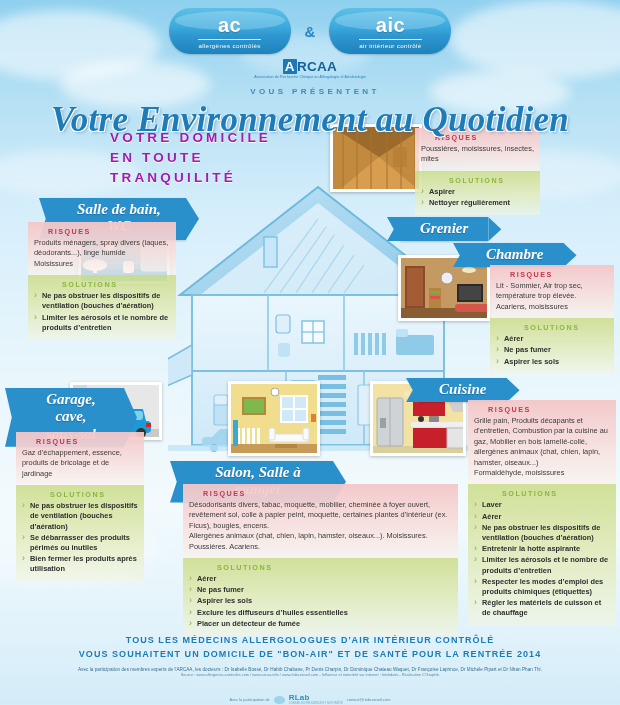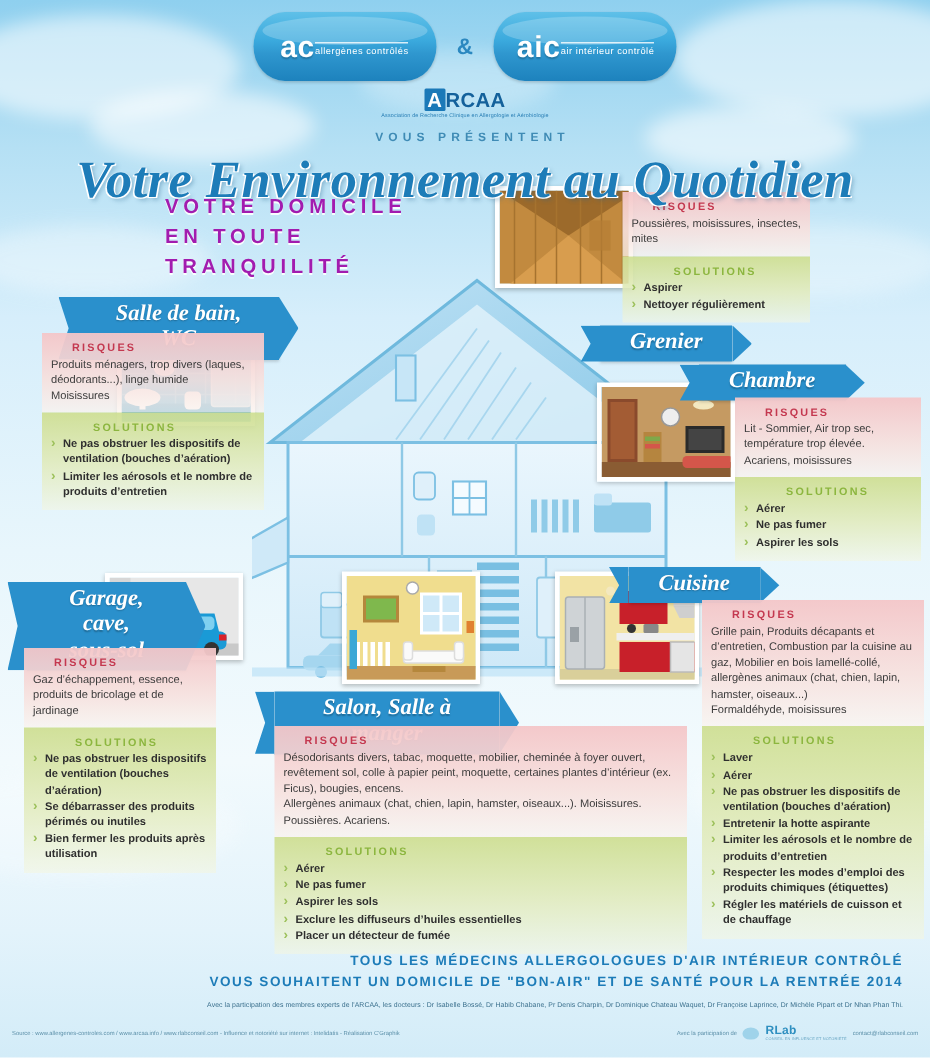--- a/index.html
+++ b/index.html
@@ -24,21 +24,21 @@
   .c8{ left:-60px; bottom:120px; width:220px; height:70px; opacity:.45;}
   .c9{ right:-60px; bottom:140px; width:220px; height:70px; opacity:.45;}
 
   
   .header { position:relative; z-index:5; padding-top:8px; text-align:center; }
   .logo-row { display:flex; align-items:center; justify-content:center; gap:14px; }
   .brand {
     width:122px; height:46px; border-radius:40px/44px;
     background: linear-gradient(180deg,#5fc0e8 0%, #3aa9dd 42%, #2f97cf 60%, #1d82bd 100%);
     color:#fff; position:relative; box-shadow:0 1px 2px rgba(0,0,0,.18);
-    display:flex; flex-direction:row; align-items:center; justify-content:center;
+    display:flex; flex-direction:column; align-items:center; justify-content:center;
     overflow:hidden;
   }
   .brand:before{
     content:""; position:absolute; left:6px; right:6px; top:3px; height:19px;
     border-radius:50%; background:rgba(255,255,255,.22);
   }
   .brand .bm { font-size:20px; font-weight:bold; letter-spacing:.5px; line-height:1;
                margin-top:2px; text-shadow:0 1px 1px rgba(0,0,0,.2); }
   .brand .bs { font-size:6.2px; letter-spacing:.35px; margin-top:4px;
                border-top:1px solid rgba(255,255,255,.8); padding-top:2px; white-space:nowrap;}
@@ -96,27 +96,27 @@
   ul.sl { list-style:none; }
   ul.sl li { font-size:7.4px; font-weight:bold; color:#2f2f2f; line-height:10.2px;
              padding-left:8px; position:relative; margin-bottom:1px; }
   ul.sl li:before { content:"›"; position:absolute; left:0; top:-1px; color:#9cc05a; font-weight:bold; font-size:9px; }
   ul.sl li .note { display:block; font-weight:normal; font-style:italic; font-size:5.6px; color:#4a4a4a; line-height:7px;}
 
   
   .photo { position:absolute; border:3px solid #fff; box-shadow:0 1px 3px rgba(0,0,0,.25); overflow:hidden; z-index:3; }
 
   
-  .footband { position:absolute; left:0; right:0; bottom:33px; text-align:right; z-index:6; padding:0 18px;}
+  .footband { position:absolute; left:0; right:0; bottom:33px; text-align:center; z-index:6; padding:0 18px;}
   .fb1 { font-size:9px; font-weight:bold; letter-spacing:1.05px; color:#1d7cb8; line-height:14px; }
   .credits { margin-top:6px; font-size:4.6px; color:#3a6f8c; letter-spacing:.05px; }
   .footer {
     position:absolute; left:0; right:0; bottom:0; height:33px; z-index:6;
     display:flex; align-items:center; justify-content:space-between; padding:0 8px;
-    font-size:3.9px; color:#5b8fa8;
+    font-size:3.9px; color:#5b8fa8;flex-direction:column;
   }
   .rlab { display:flex; align-items:center; gap:4px; }
   .rlab .rl-box { font-size:8px; font-weight:bold; color:#2e8fc0; letter-spacing:.2px; line-height:1;}
   .rlab .rl-sub { font-size:2.6px; color:#6aa7c4; display:block; letter-spacing:.1px;}
   .rlab .rl-cloud { width:11px; height:8px; background:#9fd3ea; border-radius:50% 50% 45% 45%; }
 </style>
 </head>
 <body>
 
 <div class="cloud c1"></div>
@@ -395,21 +395,21 @@
   <div class="ribbon" style="width:134px;">
     <span class="tipL"></span>
     <span>Salle de bain, WC</span>
     <span class="tipR"></span>
   </div>
 </div>
 <div class="sec" style="left:28px; top:222px; width:148px;">
   <div class="panel">
     <div class="block risk">
       <div class="lbl r">RISQUES</div>
-      <div class="txt">Produits ménagers, trop divers (laques, déodorants...), linge humide</div>
+      <div class="txt">Produits ménagers, spray divers (laques, déodorants...), linge humide</div>
       <div class="txt it">Moisissures</div>
     </div>
     <div class="block sol">
       <div class="lbl s">SOLUTIONS</div>
       <ul class="sl">
         <li><span>Ne pas obstruer les dispositifs de ventilation (bouches d’aération)</span></li>
         <li><span>Limiter les aérosols et le nombre de produits d’entretien</span></li>
       </ul>
     </div>
   </div>

